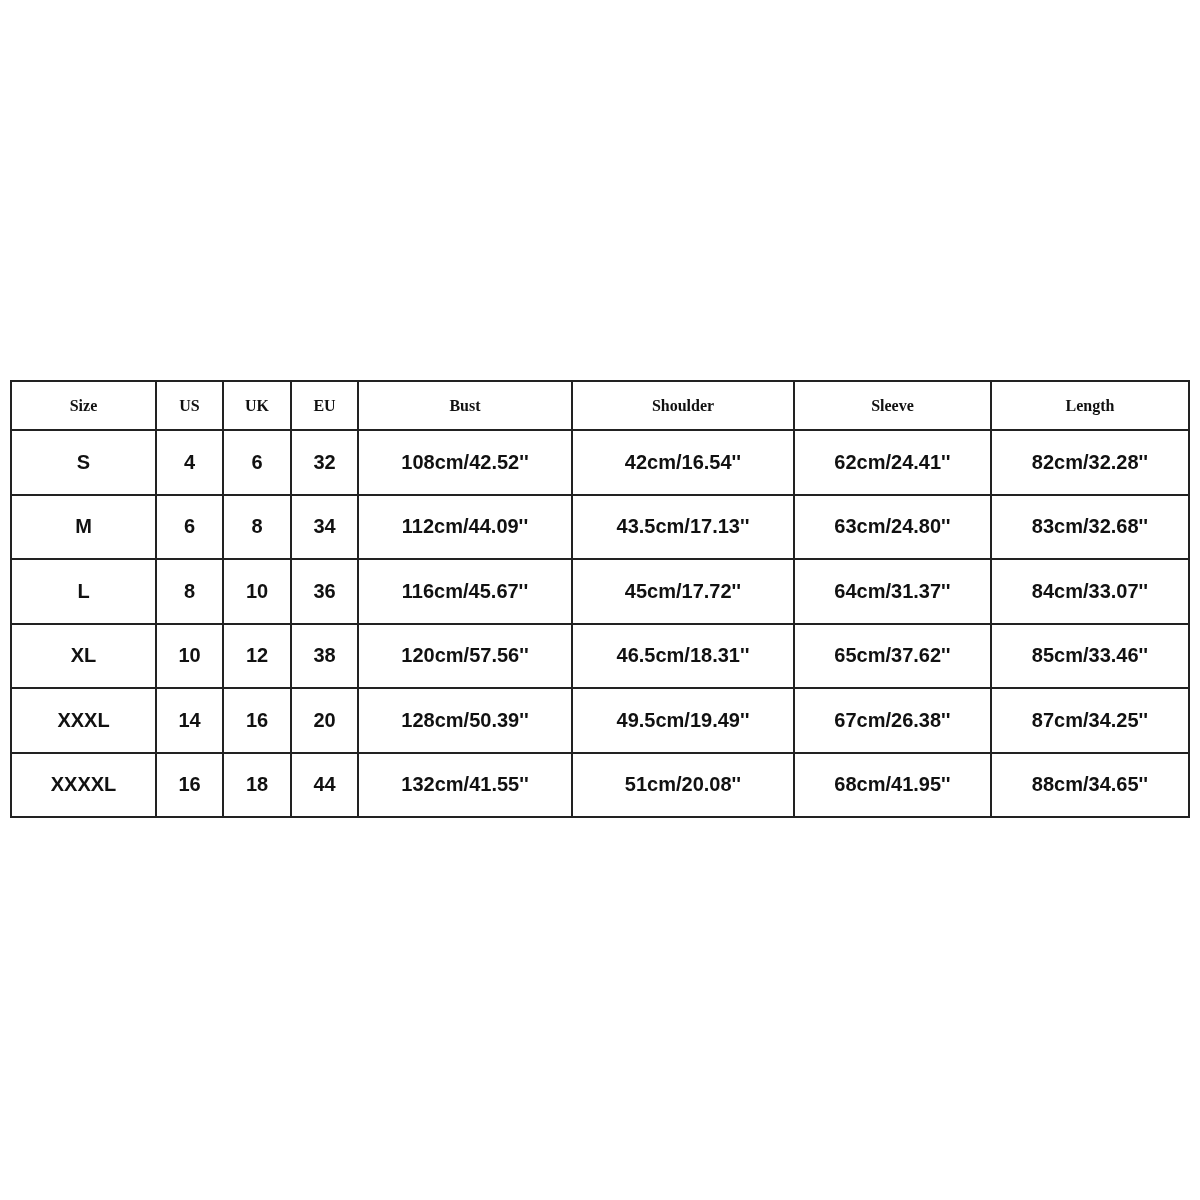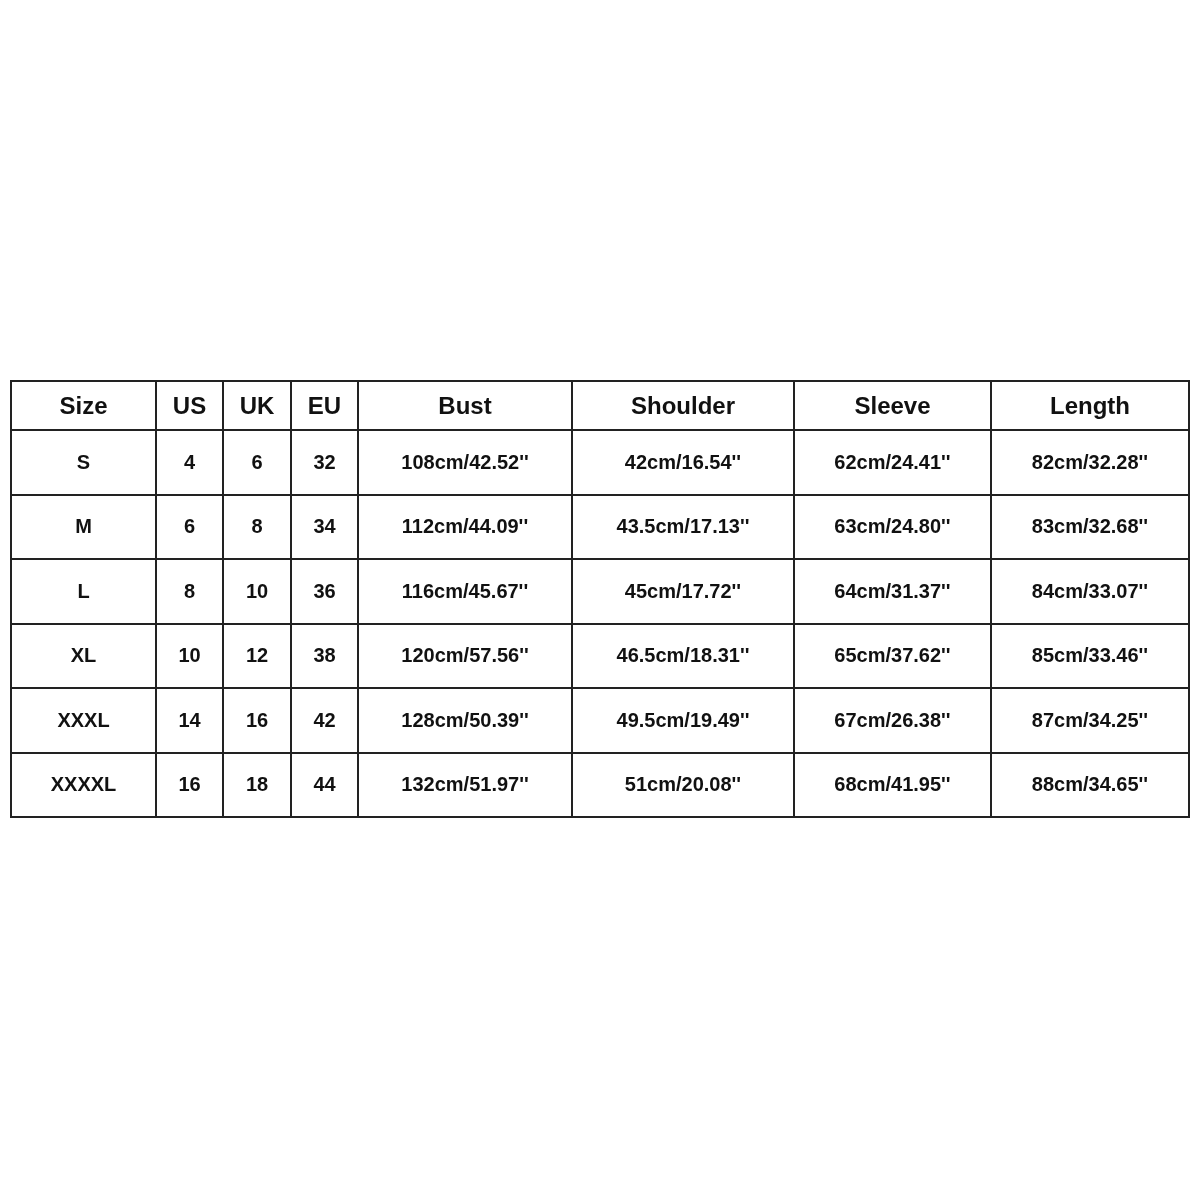--- a/index.html
+++ b/index.html
@@ -30,21 +30,22 @@
       text-align: center;
       vertical-align: middle;
       font-weight: bold;
       font-size: 20px;
       color: #111111;
       padding: 0;
       height: 47px;
       letter-spacing: 0px;
     }
     .size-chart th {
-      font-size: 24px;
+      font-size: 16px;
+      font-family: Liberation Serif, serif;
     }
   </style>
 </head>
 <body>
 
 <table class="size-chart">
   <colgroup>
     <col style="width:145px">
     <col style="width:67px">
     <col style="width:68px">
@@ -104,30 +105,30 @@
       <td>38</td>
       <td>120cm/57.56''</td>
       <td>46.5cm/18.31''</td>
       <td>65cm/37.62''</td>
       <td>85cm/33.46''</td>
     </tr>
     <tr>
       <td>XXXL</td>
       <td>14</td>
       <td>16</td>
-      <td>42</td>
+      <td>20</td>
       <td>128cm/50.39''</td>
       <td>49.5cm/19.49''</td>
       <td>67cm/26.38''</td>
       <td>87cm/34.25''</td>
     </tr>
     <tr>
       <td>XXXXL</td>
       <td>16</td>
       <td>18</td>
       <td>44</td>
-      <td>132cm/51.97''</td>
+      <td>132cm/41.55''</td>
       <td>51cm/20.08''</td>
       <td>68cm/41.95''</td>
       <td>88cm/34.65''</td>
     </tr>
   </tbody>
 </table>
 
 </body></html>

